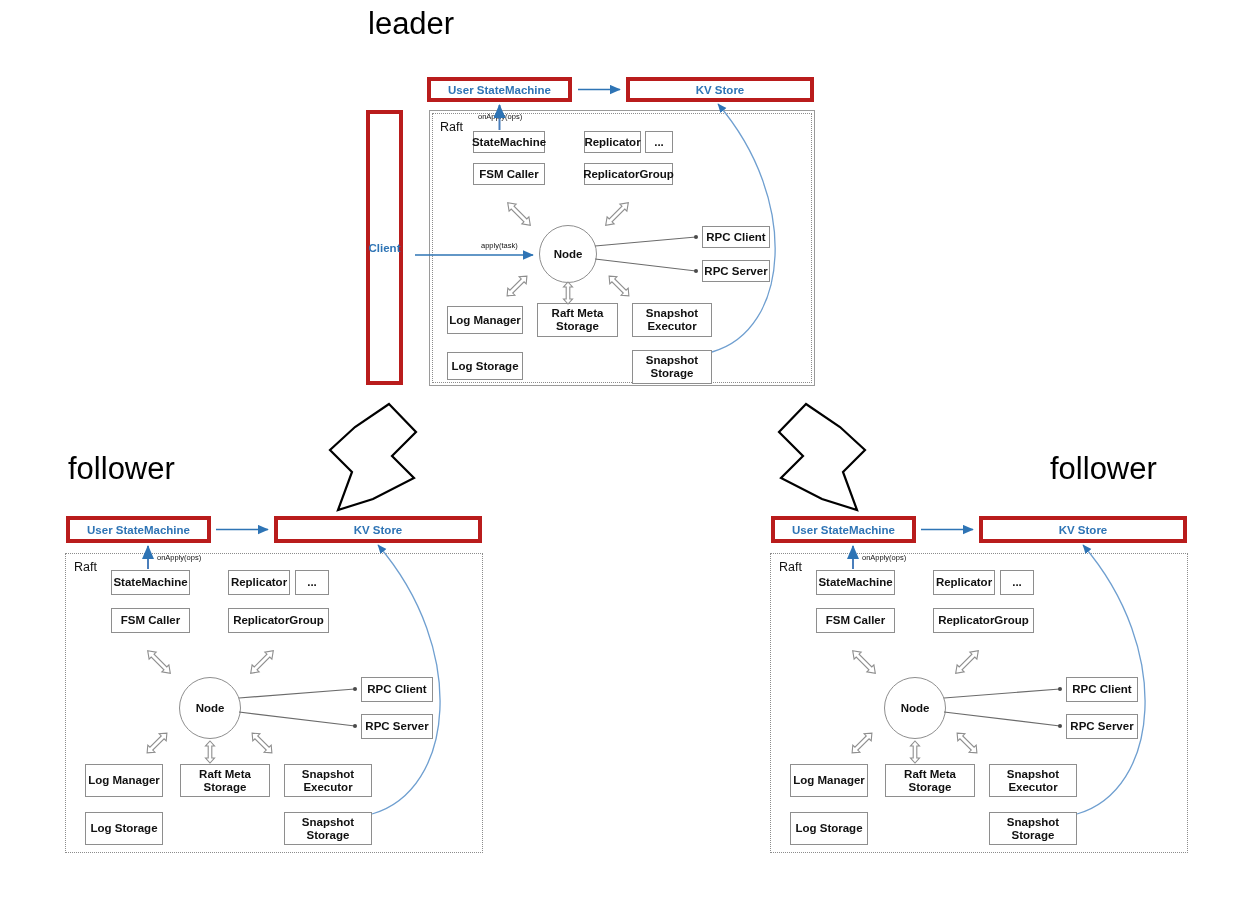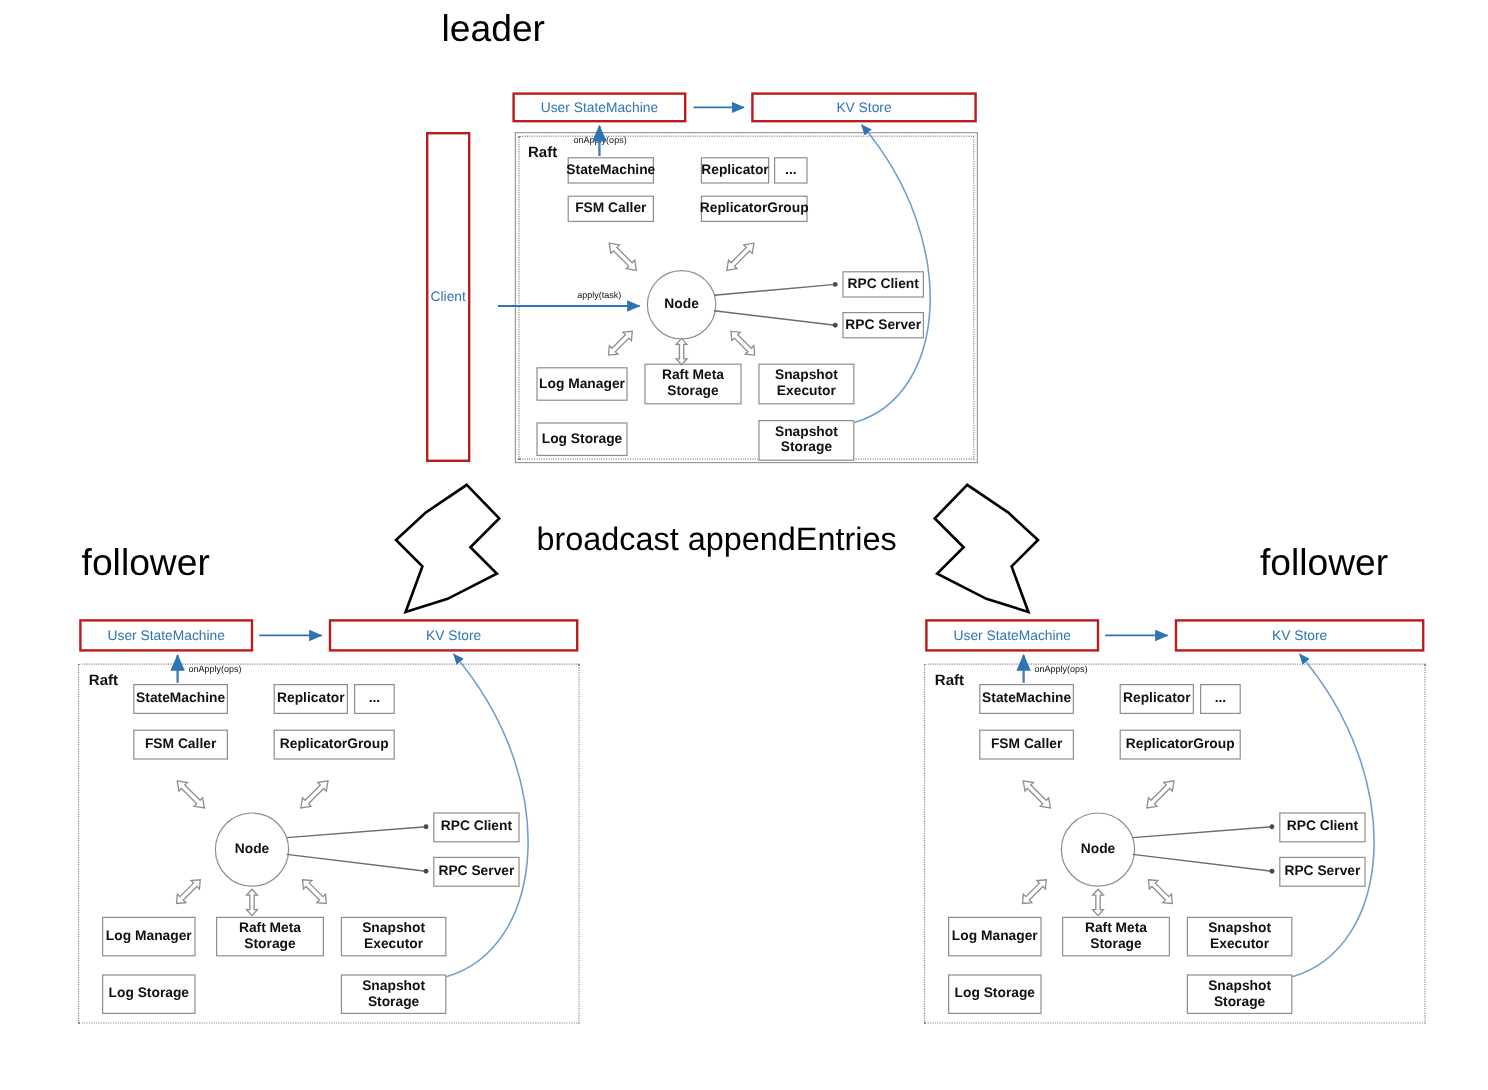--- a/index.html
+++ b/index.html
@@ -45,32 +45,32 @@
   }
   .raft-box {
     position: absolute;
     border: 1px dotted #8c8c8c;
     box-sizing: border-box;
     background: transparent;
   }
   .raft-label {
     position: absolute;
     font-size: 12.5px;
-    font-weight: bold;
+    font-weight: normal;
     color: #111111;
     white-space: nowrap;
   }
   .bluebox {
     position: absolute;
-    border: 2px solid #b91c1c;
+    border: 4px solid #b91c1c;
     box-sizing: border-box;
     background: #ffffff;
     color: #2e74b5;
     font-size: 11.5px;
-    font-weight: normal;
+    font-weight: bold;
     display: flex;
     align-items: center;
     justify-content: center;
     text-align: center;
   }
   .graybox {
     position: absolute;
     border: 1px solid #8e8e8e;
     box-sizing: border-box;
     background: #ffffff;
@@ -111,39 +111,38 @@
   }
 </style>
 </head>
 <body>
 
 <div class="stage">
 
   <div class="title" style="left:368px; top:6px;">leader</div>
   <div class="title" style="left:68px; top:451px;">follower</div>
   <div class="title" style="left:1050px; top:451px;">follower</div>
-  <div class="bcast-label" style="left:447px; top:434px;">broadcast appendEntries</div>
 
   <svg class="svg-layer" width="1240" height="908">
 
     <g>
       <polygon points="389,404 416,432 392,456 414,478 373,499 338,510 352,472 330,450 355,427" fill="#ffffff" stroke="#000000" stroke-width="2.2" stroke-linejoin="miter"></polygon>
     </g>
 
     <g>
       <polygon points="806,404 779,432 803,456 781,478 822,499 857,510 843,472 865,450 840,427" fill="#ffffff" stroke="#000000" stroke-width="2.2" stroke-linejoin="miter"></polygon>
     </g>
   </svg>
 
   <div class="cluster" style="left:0px; top:0px; width:1240px; height:420px;">
 
     <div class="bluebox" style="left:427px; top:77px; width:145px; height:25px;">User StateMachine</div>
     <div class="bluebox" style="left:626px; top:77px; width:188px; height:25px;">KV Store</div>
 
-    <div class="bluebox" style="left:355px; top:110px; width:37px; height:275px;">Client</div>
+    <div class="bluebox" style="left:366px; top:110px; width:37px; height:275px;">Client</div>
 
     <div class="outer-box" style="left:429px; top:110px; width:386px; height:276px;"></div>
 
     <div class="raft-box" style="left:432px; top:113px; width:380px; height:270px;"></div>
     <div class="raft-label" style="left:440px; top:120px;">Raft</div>
 
     <div class="tiny-label" style="left:478px; top:112px;">onApply(ops)</div>
     <div class="tiny-label" style="left:457px; top:241px;padding-left:24px;">apply(task)</div>
 
     <div class="graybox" style="left:473px; top:131px; width:72px; height:22px;">StateMachine</div>

